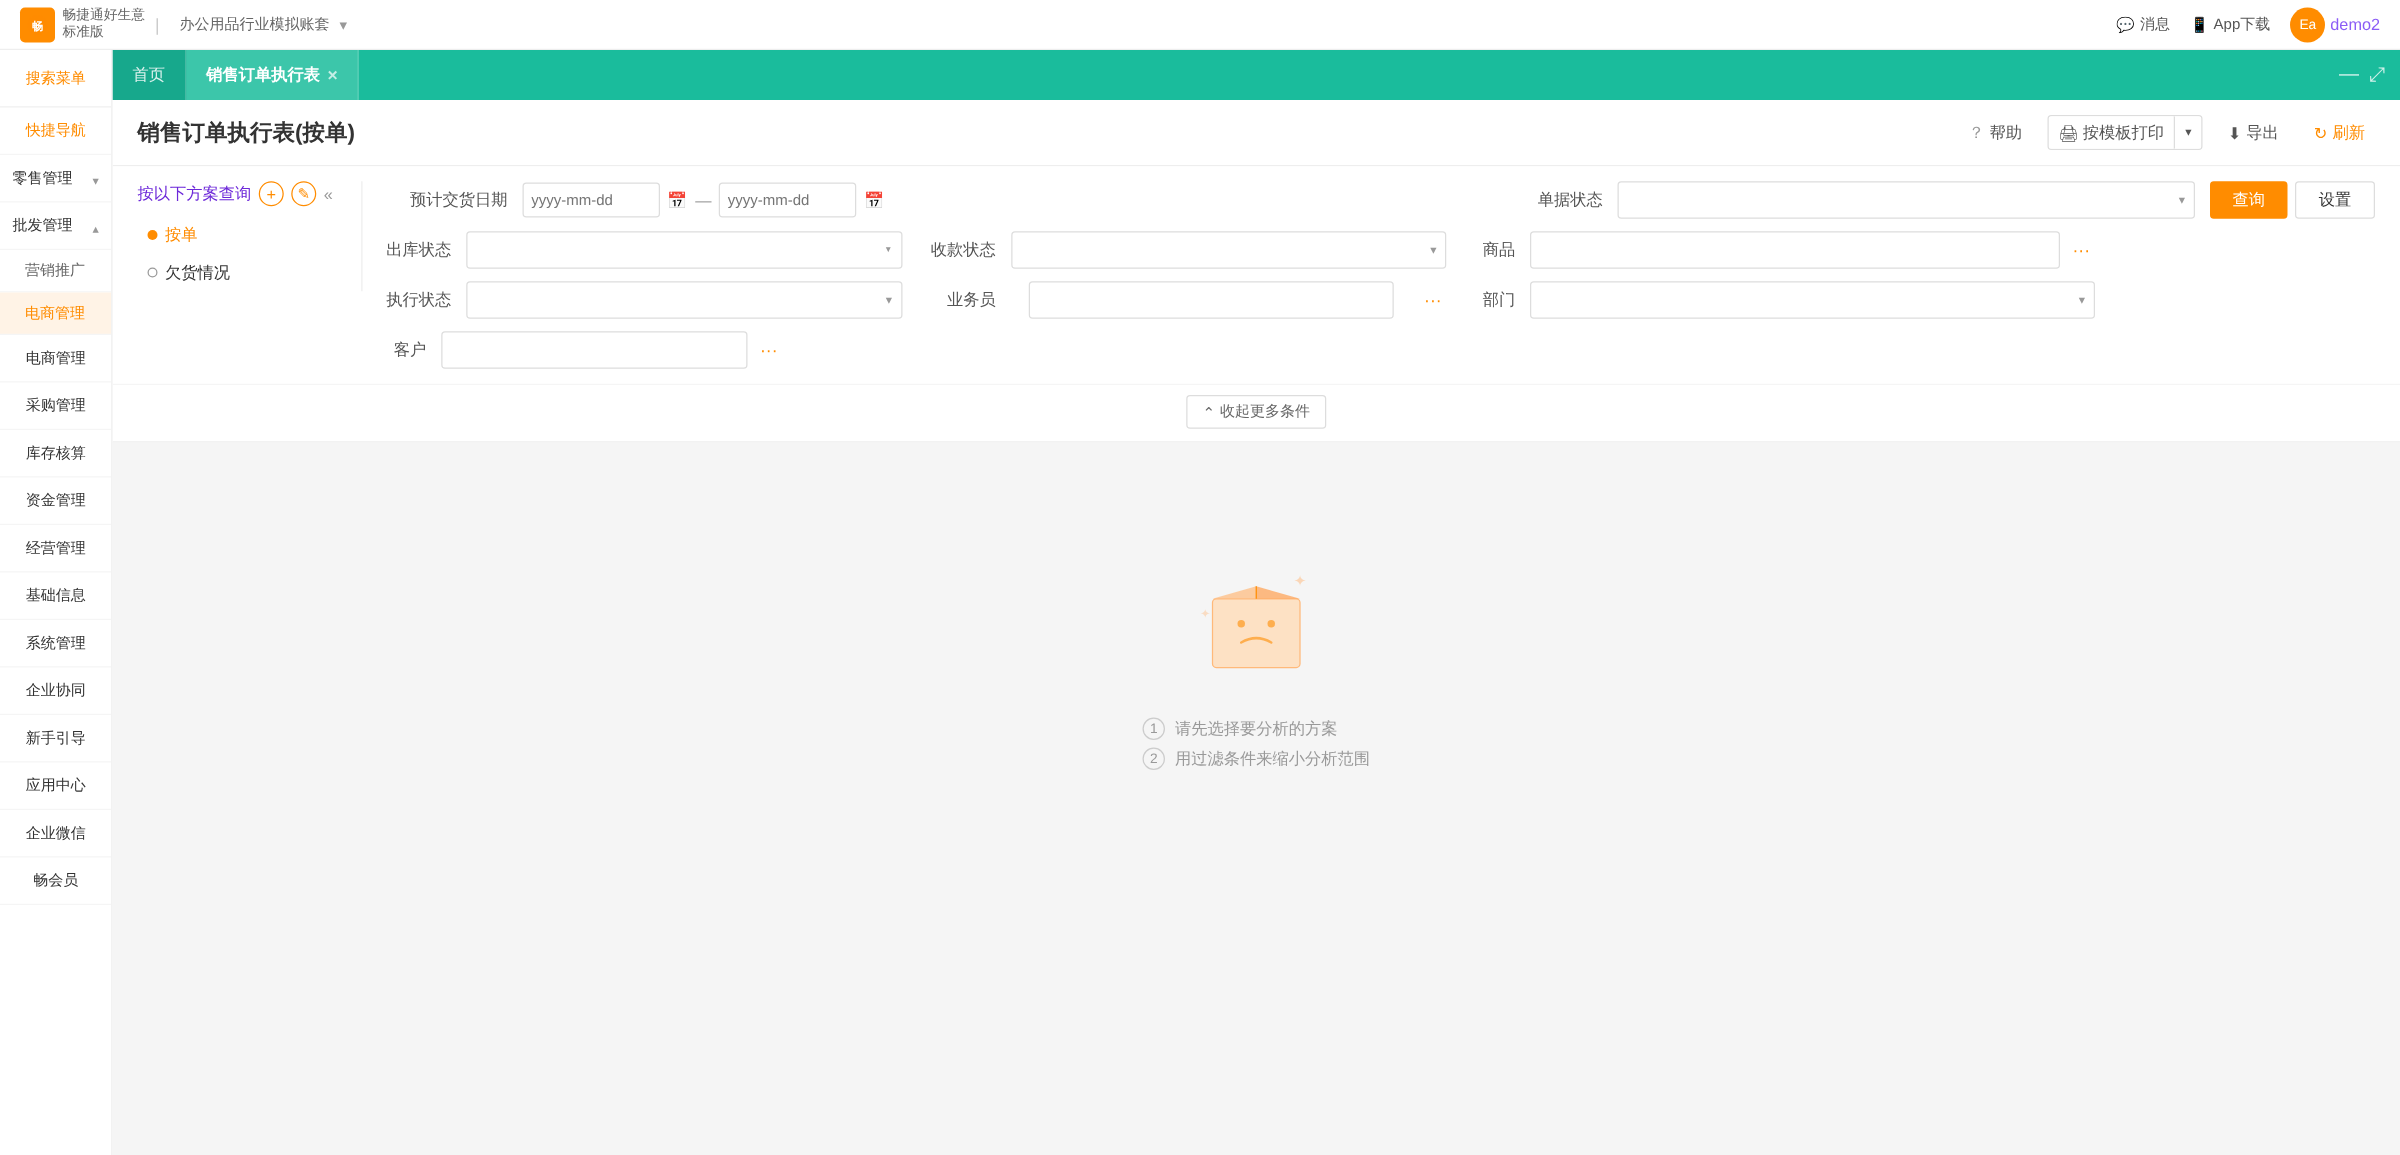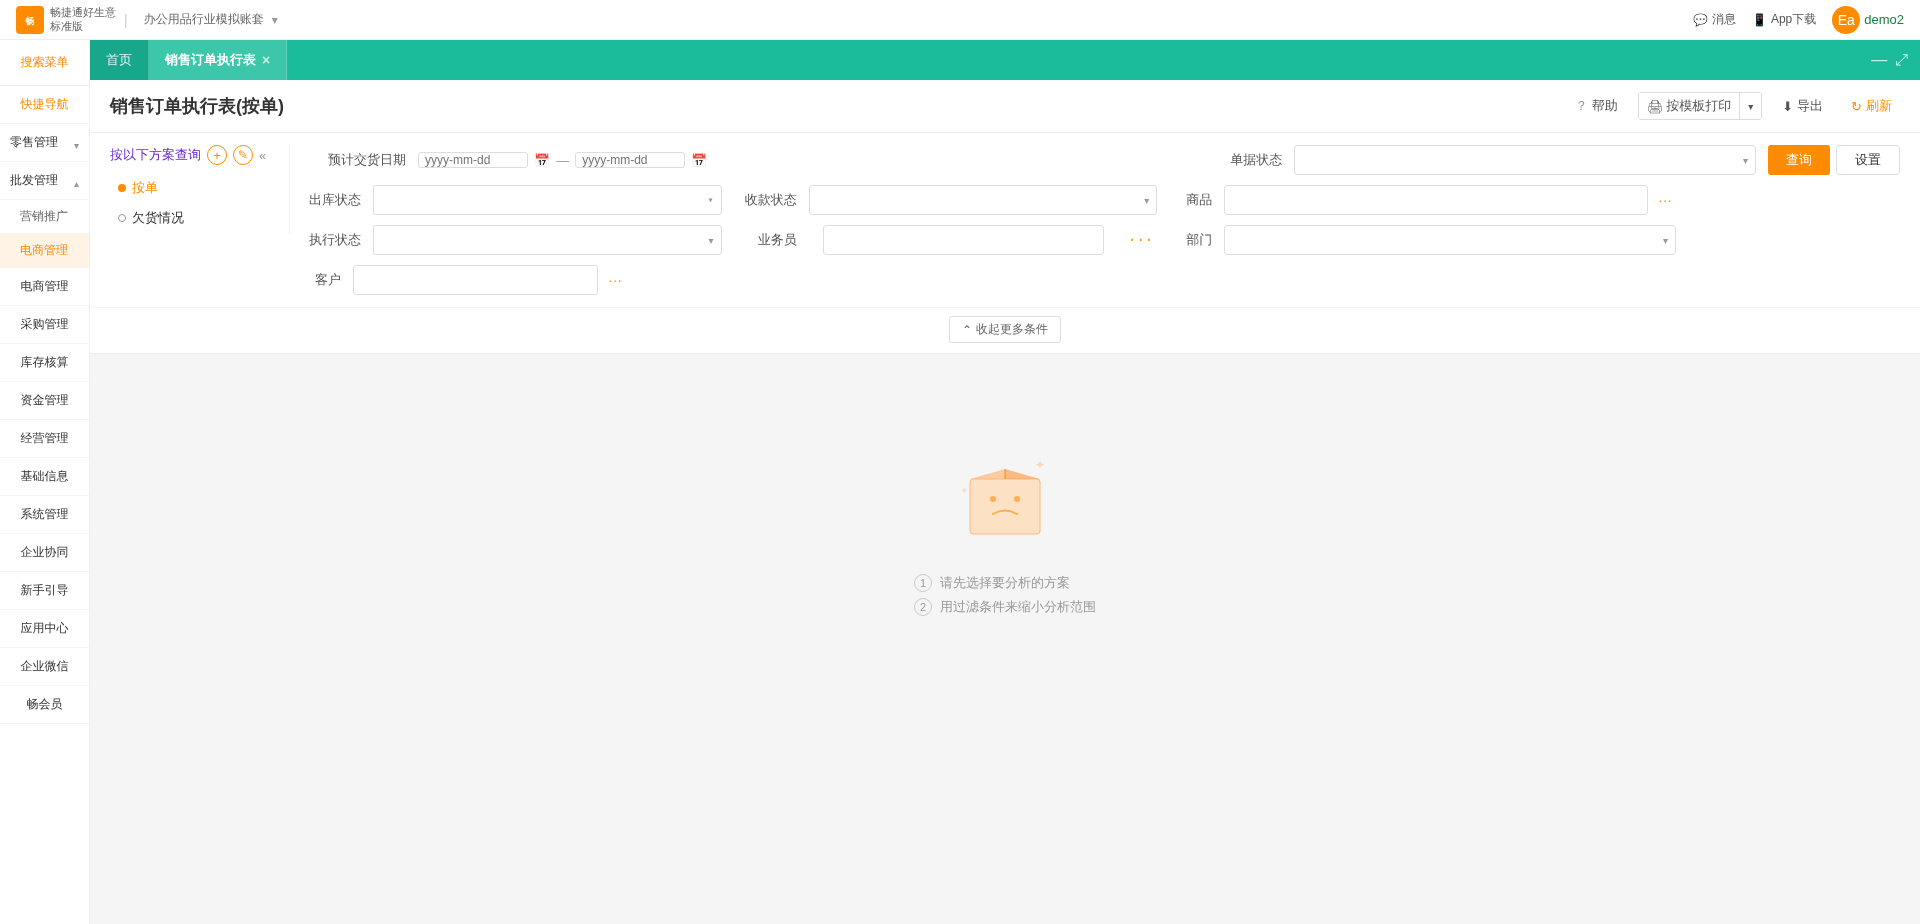--- a/index.html
+++ b/index.html
@@ -67,24 +67,24 @@
     }
     .user-avatar {
       width: 28px;
       height: 28px;
       border-radius: 50%;
       background: #ff8c00;
       display: flex;
       align-items: center;
       justify-content: center;
       color: white;
-      font-size: 14px;
+      font-size: 11px;
       overflow: hidden;
     }
-    .user-name { font-size: 13px; color: #15803d; }
+    .user-name { font-size: 13px; color: #8b5cf6; }
 
     
     .main-layout {
       display: flex;
       flex: 1;
       overflow: hidden;
     }
 
     
     .sidebar {
@@ -375,21 +375,21 @@
       background: #ff8c00;
       color: #fff;
       border-radius: 10px;
     }
     .date-input-wrap {
       display: flex;
       align-items: center;
       gap: 2px;
     }
     .date-input {
-      height: 16px;
+      height: 28px;
       border: 1px solid #ddd;
       border-radius: 3px;
       padding: 0 6px;
       font-size: 12px;
       color: #999;
       width: 110px;
       outline: none;
     }
     .date-sep { color: #999; }
     .date-icon {
@@ -691,21 +691,21 @@
             </div>
 
             <div class="filter-row">
               <div class="filter-field" style="flex:1; gap:6px;">
                 <span class="filter-label" style="min-width:55px;">执行状态</span>
                 <div class="filter-select-wrapper">
                   <div class="filter-status-input"></div>
                   <span class="filter-select-arrow">▾</span>
                 </div>
               </div>
-              <div class="filter-field" style="flex:1; gap:20px; margin-left:20px;font-family:Liberation Mono, monospace;">
+              <div class="filter-field" style="flex:1; gap:20px; margin-left:20px;">
                 <span class="filter-label" style="min-width:55px;">业务员</span>
                 <div class="filter-status-input" style="flex:1;"></div>
                 <span class="dots-btn">···</span>
               </div>
               <div class="filter-field" style="flex:1.2; gap:6px; margin-left:20px;">
                 <span class="filter-label" style="min-width:35px;">部门</span>
                 <div class="filter-select-wrapper">
                   <div class="filter-status-input"></div>
                   <span class="filter-select-arrow">▾</span>
                 </div>

